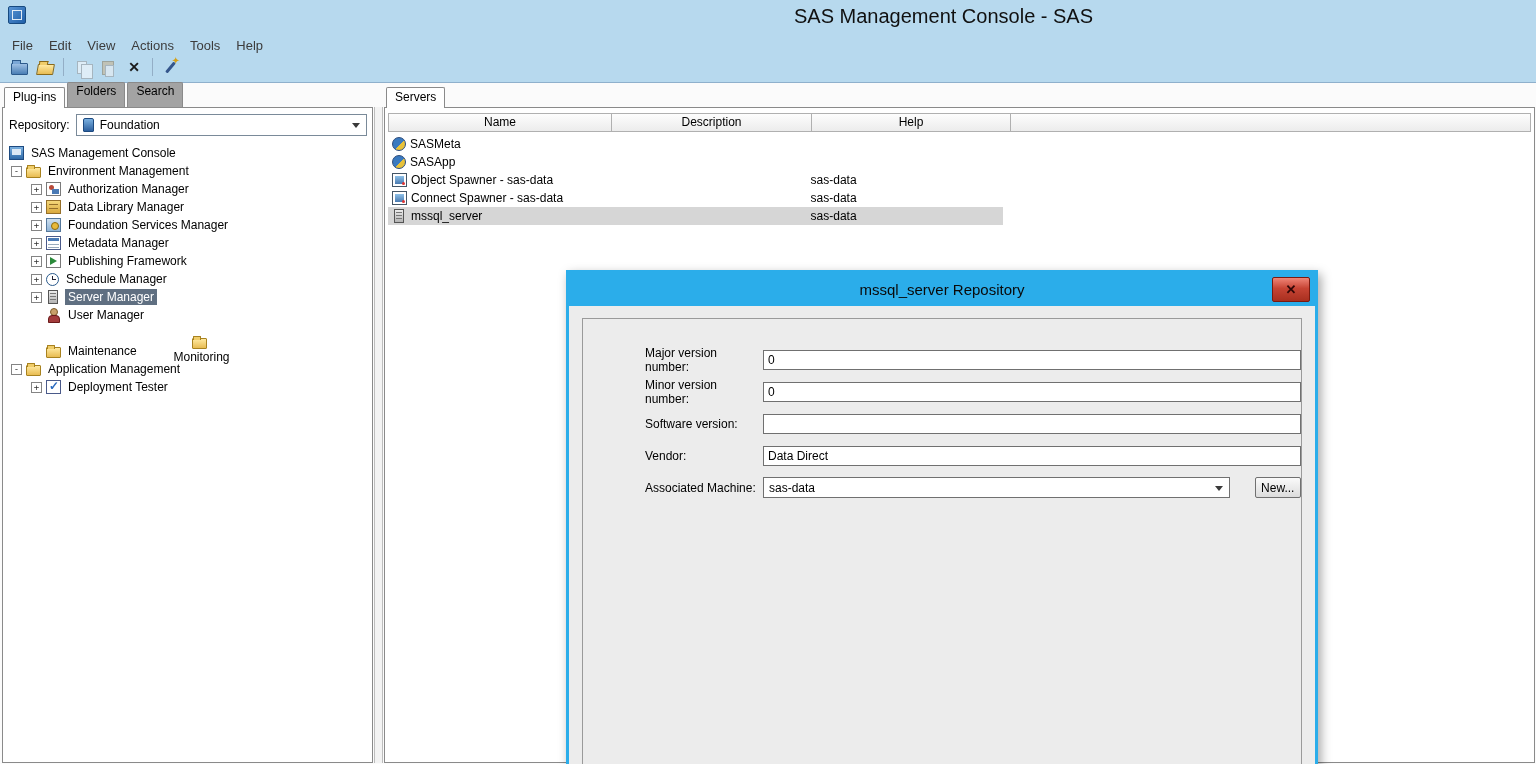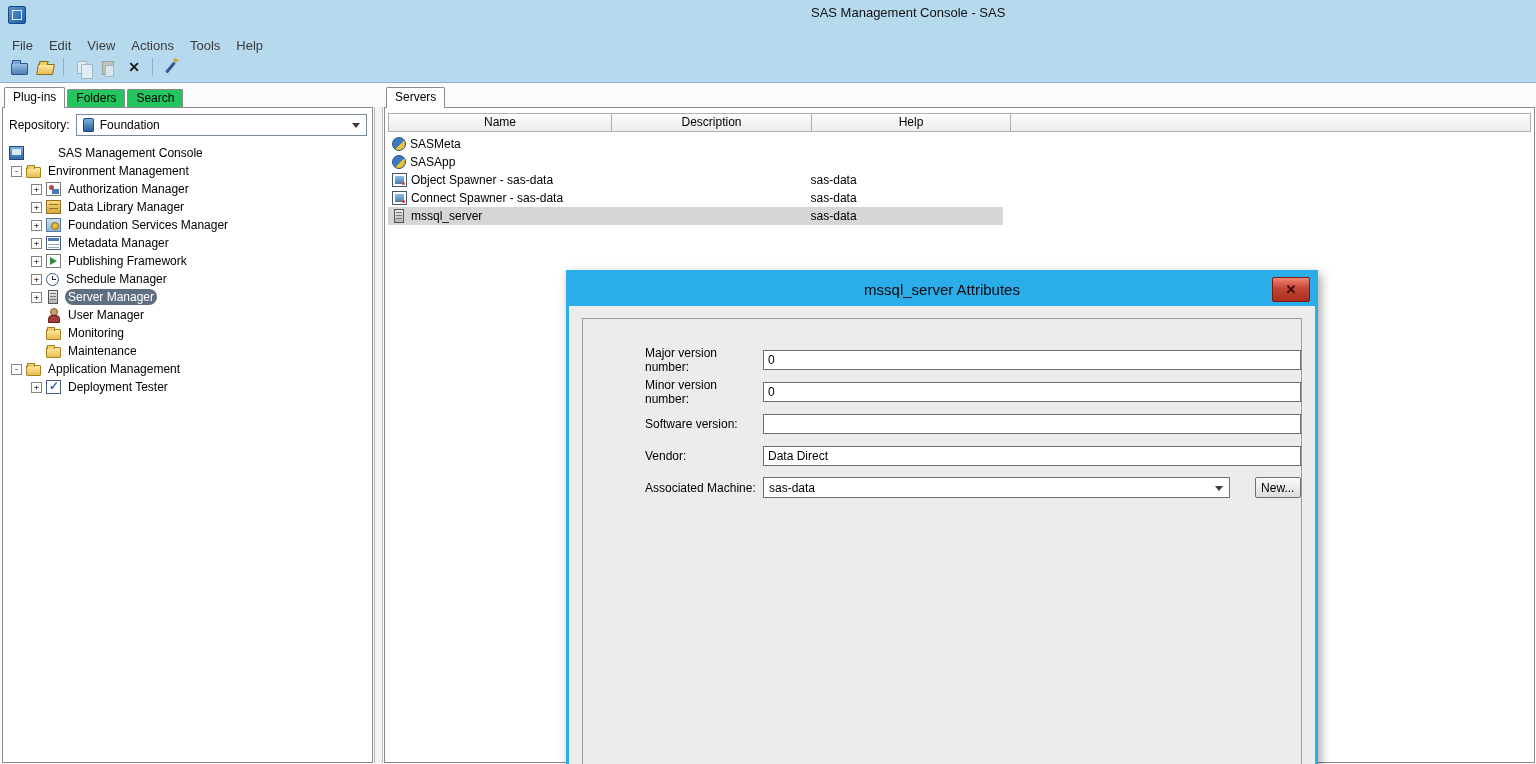--- a/index.html
+++ b/index.html
@@ -4,21 +4,21 @@
 <style>
   *{margin:0;padding:0;box-sizing:border-box;}
   html,body{width:1536px;height:764px;overflow:hidden;}
   body{font-family:"Liberation Sans",sans-serif;font-size:12px;color:#000;background:#fff;}
   .window{position:relative;width:1536px;height:764px;background:#fbfbfb;overflow:hidden;}
 
   
   .titlebar{height:30px;background:#b7d9ee;position:relative;}
   .app-icon{position:absolute;left:8px;top:6px;width:18px;height:18px;background:linear-gradient(135deg,#5a95d5,#1f5fa8);border:1px solid #174a80;border-radius:2px;}
   .app-icon::after{content:"";position:absolute;inset:3px;border:1px solid #fff;opacity:.85;}
-  .win-title{position:absolute;left:811px;top:5px;font-size:13px;color:#101010;white-space:nowrap;}
+  .win-title{position:absolute;left:794px;top:5px;font-size:20px;color:#101010;white-space:nowrap;}
   .menubar{height:22px;background:#b7d9ee;display:flex;align-items:center;padding-left:4px;}
   .menu-item{padding:2px 8px 3px 8px;font-size:13px;color:#3c3c3c;cursor:default;margin-top:9px;}
   .toolbar{height:31px;background:#b7d9ee;border-bottom:1px solid #8fb0cc;display:flex;align-items:center;padding-left:6px;}
   .tbtn{width:26px;height:24px;display:flex;align-items:center;justify-content:center;background:transparent;border:none;}
   .tsep{width:1px;height:18px;background:#93aec6;margin:0 5px;}
   .tico{position:relative;display:inline-block;width:18px;height:16px;}
   .ic-new-folder{width:17px;height:12px;margin-top:3px;background:linear-gradient(#9dc0e4,#4a7fb5);border:1px solid #2c5a8c;border-radius:1px;}
   .ic-new-folder::before{content:"";position:absolute;top:-4px;left:0;width:7px;height:3px;background:#7aa7d6;border:1px solid #2c5a8c;border-bottom:none;}
   .ic-open-folder{width:17px;height:11px;margin-top:4px;background:linear-gradient(#ffe9a0,#e8bc52);border:1px solid #8a6a1a;transform:skewX(-10deg);border-radius:1px;}
   .ic-open-folder::before{content:"";position:absolute;top:-4px;left:0;width:7px;height:3px;background:#f0cd6a;border:1px solid #8a6a1a;border-bottom:none;}
@@ -26,41 +26,41 @@
   .ic-copy::after{content:"";position:absolute;left:3px;top:2px;width:10px;height:13px;background:#fff;border:1px solid #999;}
   .ic-paste{width:12px;height:14px;background:#c8b089;border:1px solid #8a7a5a;opacity:.55;margin-top:1px;}
   .ic-paste::after{content:"";position:absolute;left:2px;top:3px;width:7px;height:10px;background:#f2f2f2;border:1px solid #999;}
   .ic-delete::before{content:"\2715";font-size:14px;font-weight:bold;color:#1a1a1a;line-height:16px;display:block;text-align:center;}
   .ic-magic-wand::before{content:"";position:absolute;left:7px;top:2px;width:3px;height:13px;background:#34568c;transform:rotate(40deg);border-radius:1px;}
   .ic-magic-wand::after{content:"\2726";position:absolute;right:0px;top:-4px;color:#d4a017;font-size:10px;}
 
   
   .client{position:absolute;top:83px;left:0;right:0;bottom:0;background:#fbfbfb;}
   .tabs{height:21px;display:flex;align-items:flex-end;position:relative;z-index:2;padding-left:2px;}
-  .tab{height:18px;line-height:16px;padding:0 8px;border:1px solid #8a8a8a;border-bottom:none;background:#22c55e;margin-right:2px;border-radius:2px 2px 0 0;font-size:12px;white-space:nowrap;cursor:default;}
+  .tab{height:25px;line-height:16px;padding:0 8px;border:1px solid #8a8a8a;border-bottom:none;background:#a3a3a3;margin-right:2px;border-radius:2px 2px 0 0;font-size:12px;white-space:nowrap;cursor:default;}
   .tab.active{height:21px;line-height:19px;background:#fff;margin-bottom:-1px;}
   .panel{position:absolute;left:0;right:0;top:21px;bottom:0;border:1px solid #8a8a8a;background:#fff;overflow:hidden;}
 
   .left-panel{position:absolute;left:2px;top:3px;width:371px;bottom:1px;}
   .splitter{position:absolute;left:374px;top:24px;width:9px;bottom:1px;background:#f3f3f3;border-left:1px solid #bdbdbd;border-right:1px solid #bdbdbd;cursor:col-resize;}
   .right-panel{position:absolute;left:384px;top:3px;right:1px;bottom:1px;}
 
   
   .repo-row{display:flex;align-items:center;padding:6px 5px 5px 6px;gap:6px;}
   .repo-combo{flex:1;height:22px;border:1px solid #7a8a99;background:#fff;display:flex;align-items:center;padding:0 6px;gap:6px;cursor:default;}
   .repo-icon{width:11px;height:14px;background:linear-gradient(#7ab0e0,#2c5f9e);border:1px solid #1d4a80;border-radius:2px 2px 1px 1px;flex:none;}
   .combo-chevron{margin-left:auto;width:0;height:0;border-left:4px solid transparent;border-right:4px solid transparent;border-top:5px solid #3a3a3a;}
 
   
   .tree{padding-top:3px;}
   .tree-row{height:18px;display:flex;align-items:center;white-space:nowrap;cursor:default;}
   .expander{width:11px;height:11px;border:1px solid #848484;background:#fff;font-family:"DejaVu Sans Mono",monospace;font-size:9px;line-height:9px;text-align:center;color:#333;margin-right:4px;flex:none;}
   .expander.hidden{visibility:hidden;}
   .tlabel{padding:1px 3px;}
-  .tlabel.selected{background:#5f6f81;color:#fff;border-radius:8px;}
+  .tlabel.selected{background:#5f6f81;color:#fff;}
 
   
   .ticon{width:15px;height:14px;margin-right:4px;position:relative;flex:none;display:inline-block;}
   .ic-console{background:linear-gradient(#7ab0e0,#2f6aa8);border:1px solid #1d4a80;}
   .ic-console::after{content:"";position:absolute;inset:2px 2px 4px 2px;background:#dce9f5;}
   .ic-folder{width:15px;height:11px;margin-top:3px;background:linear-gradient(#ffe9a0,#e8bc52);border:1px solid #a8821f;border-radius:1px;}
   .ic-folder::before{content:"";position:absolute;top:-3px;left:0;width:6px;height:3px;background:#f0cd6a;border:1px solid #a8821f;border-bottom:none;border-radius:1px 1px 0 0;}
   .ic-auth{background:#fff;border:1px solid #7a7a7a;}
   .ic-auth::before{content:"";position:absolute;left:2px;top:2px;width:5px;height:5px;background:#b84a3a;border-radius:50%;}
   .ic-auth::after{content:"";position:absolute;right:1px;bottom:1px;width:7px;height:5px;background:#4a7ab5;}
@@ -167,21 +167,21 @@
       <div class="panel">
         <div class="repo-row">
           <span class="repo-label">Repository:</span>
           <div class="repo-combo">
             <span class="repo-icon"></span>
             <span>Foundation</span>
             <span class="combo-chevron"></span>
           </div>
         </div>
         <div class="tree">
-            <div class="tree-row" style="padding-left: 6px; gap: 27px;">
+            <div class="tree-row" style="padding-left: 6px;">
               <span class="ticon ic-console"></span>
               <span class="tlabel">SAS Management Console</span>
             </div>
             <div class="tree-row" style="padding-left: 8px;">
               <span class="expander">-</span>
               <span class="ticon ic-folder"></span>
               <span class="tlabel">Environment Management</span>
             </div>
             <div class="tree-row" style="padding-left: 28px;">
               <span class="expander">+</span>
@@ -216,21 +216,21 @@
             <div class="tree-row" style="padding-left: 28px;">
               <span class="expander">+</span>
               <span class="ticon ic-server"></span>
               <span class="tlabel selected">Server Manager</span>
             </div>
             <div class="tree-row" style="padding-left: 28px;">
               <span class="expander hidden"></span>
               <span class="ticon ic-user"></span>
               <span class="tlabel">User Manager</span>
             </div>
-            <div class="tree-row" style="padding-left: 28px;">
+            <div class="tree-row" style="padding-left: 28px; flex-direction: column;">
               <span class="expander hidden"></span>
               <span class="ticon ic-folder"></span>
               <span class="tlabel">Monitoring</span>
             </div>
             <div class="tree-row" style="padding-left: 28px;">
               <span class="expander hidden"></span>
               <span class="ticon ic-folder"></span>
               <span class="tlabel">Maintenance</span>
             </div>
             <div class="tree-row" style="padding-left: 8px;">
@@ -304,21 +304,21 @@
               </div>
             </div>
         </div>
       </div>
     </div>
 
   </div>
 
   <div class="dialog">
     <div class="dialog-titlebar">
-      <span class="dialog-title">mssql_server Attributes</span>
+      <span class="dialog-title">mssql_server Repository</span>
       <button class="dialog-close">
         <span class="close-x">✕</span>
       </button>
     </div>
     <div class="dialog-body">
       <div class="dialog-content">
         <div>
             <div class="frow">
               <span class="flabel">Major version number:</span>
               <div class="finput">

